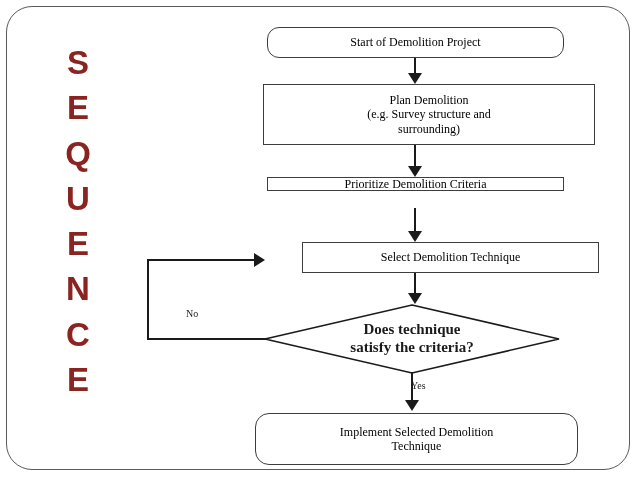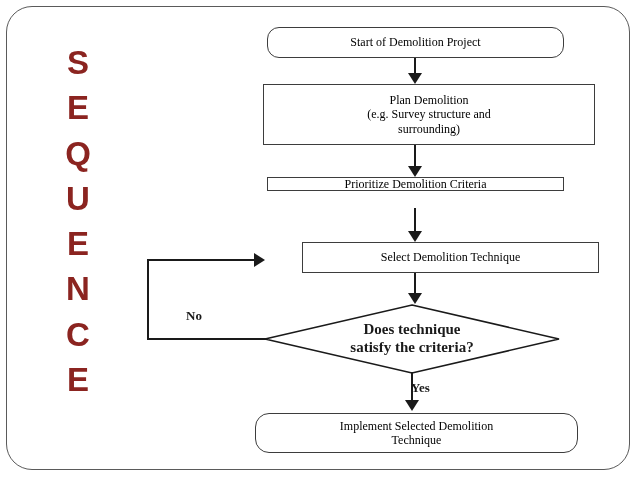--- a/index.html
+++ b/index.html
@@ -71,21 +71,21 @@
     border-radius: 12px;
   }
   .node-text {
     display: block;
     white-space: pre-line;
   }
   #node-start     { left: 267px; top: 27px;  width: 297px; height: 31px; }
   #node-plan      { left: 263px; top: 84px;  width: 332px; height: 61px; }
   #node-prioritize{ left: 267px; top: 177px; width: 297px; height: 14px; }
   #node-select    { left: 267px; top: 242px; width: 297px; height: 31px; margin-left: 35px; }
-  #node-implement { left: 255px; top: 413px; width: 323px; height: 40px; border-radius: 14px; }
+  #node-implement { left: 255px; top: 413px; width: 323px; height: 52px; border-radius: 14px; }
 
   
   #node-decision {
     position: absolute;
     left: 264px;
     top: 304px;
     width: 296px;
     height: 70px;
   }
   #node-decision svg {
@@ -131,22 +131,22 @@
   .arrowhead-right {
     position: absolute;
     width: 0;
     height: 0;
     border-top: 7px solid transparent;
     border-bottom: 7px solid transparent;
     border-left: 11px solid #1a1a1a;
   }
   .edge-label {
     position: absolute;
-    font-weight: bold;
-    font-size: 13px;
+    font-weight: normal;
+    font-size: 10px;
     color: #1a1a1a;
     white-space: nowrap;
   }
   #label-no  { left: 186px; top: 308px; }
   #label-yes { left: 411px; top: 380px; }
 </style>
 </head>
 <body>
 
 <div id="slide">

